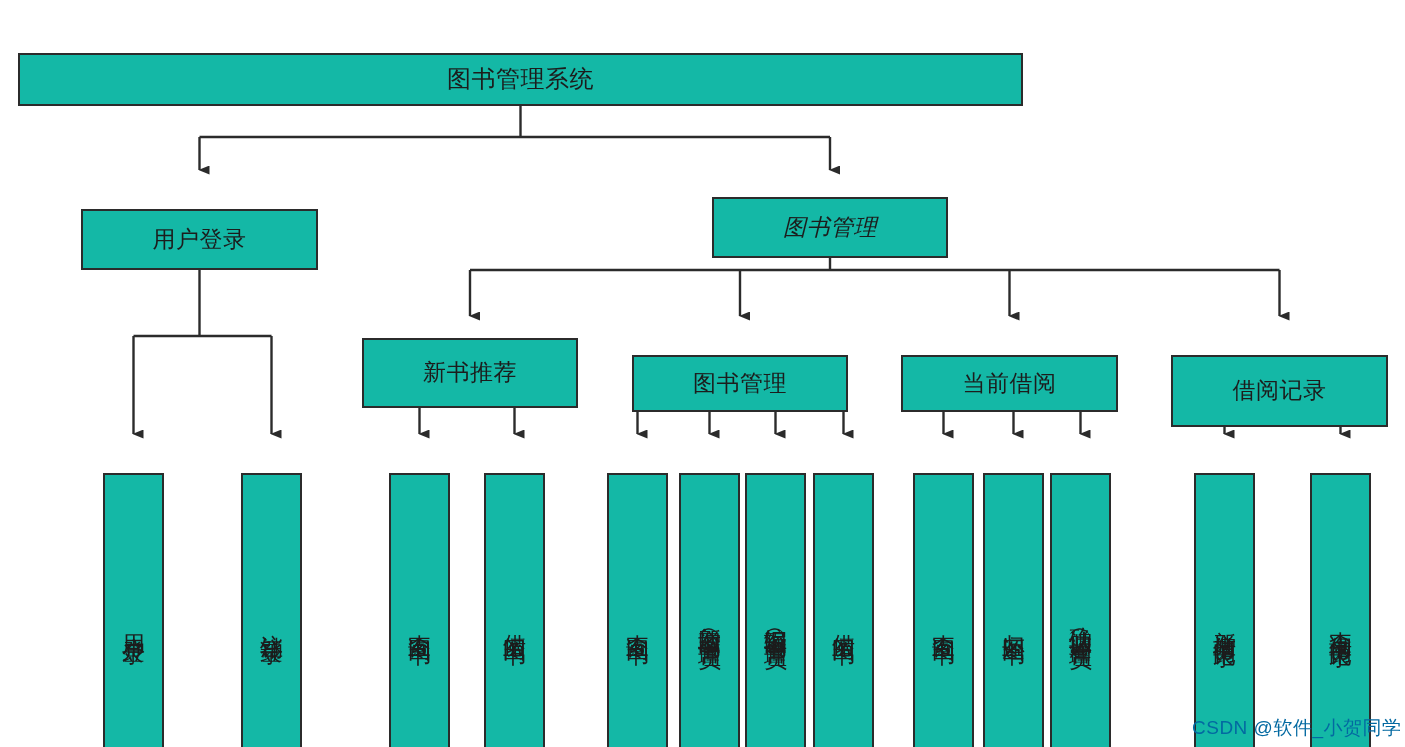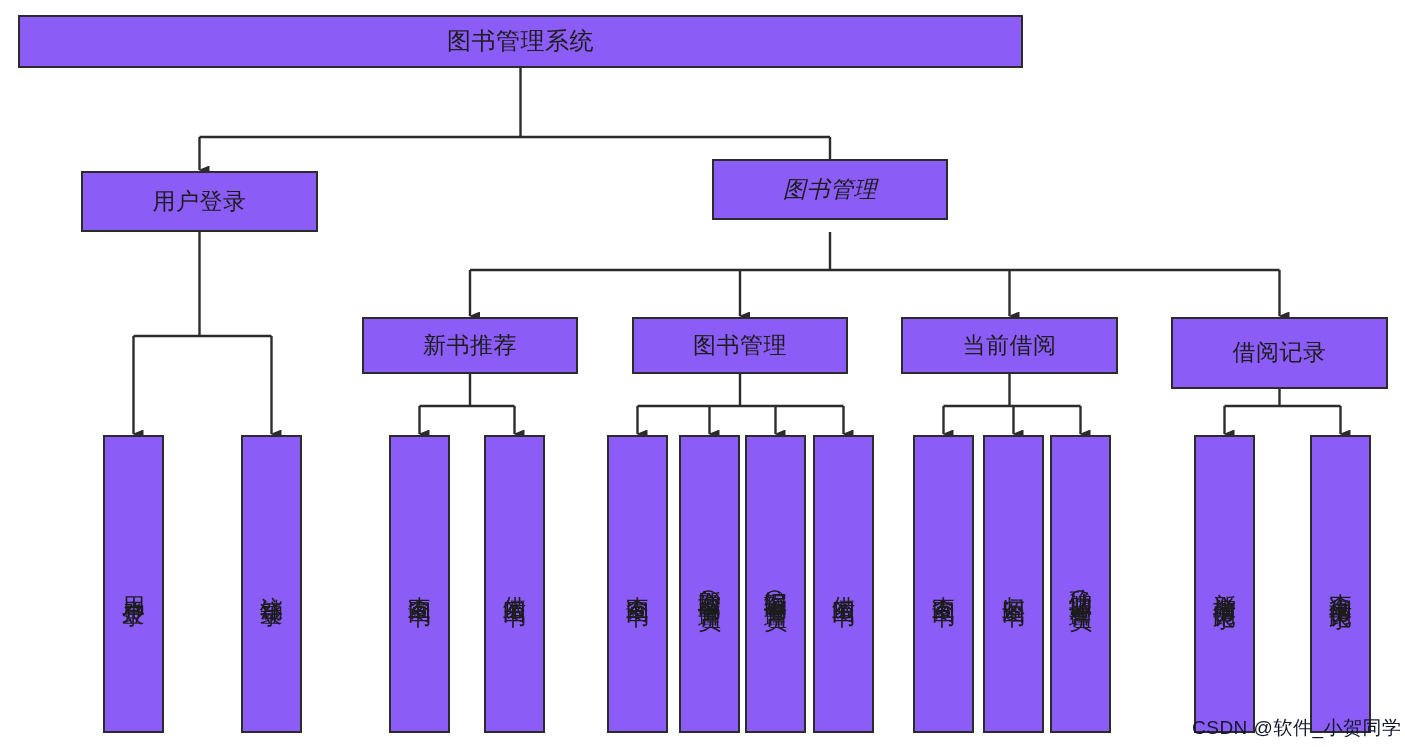--- a/index.html
+++ b/index.html
@@ -23,26 +23,27 @@
     position: absolute;
     left: 0;
     top: 0;
     width: 1405px;
     height: 747px;
     pointer-events: none;
   }
   .node {
     position: absolute;
     box-sizing: border-box;
-    background: #8b5cf6;
+    background: #14b8a6;
     border: 2px solid #2b2b2b;
     display: flex;
     align-items: center;
     justify-content: center;
     overflow: hidden;
+    margin-top: 38px;
   }
   .node .node-label {
     color: #1c1c1c;
     line-height: 1.12;
     text-align: center;
     white-space: pre-wrap;
   }
   
   .node.h .node-label {
     font-size: 23px;
@@ -58,21 +59,21 @@
   }
   .node.v .node-label {
     writing-mode: vertical-rl;
     text-orientation: upright;
     font-size: 23px;
     letter-spacing: 3px;
     line-height: 1;
   }
   .watermark {
     position: absolute;
-    color: #0f172a;
+    color: #0369a1;
     font-size: 19px;
     white-space: nowrap;
     letter-spacing: 0.5px;
     pointer-events: none;
   }
 </style>
 </head>
 <body>
 
 <div id="diagram-root">
@@ -122,21 +123,21 @@
   <div id="node-layer">
       <div class="node h root" style="left: 18px; top: 15px; width: 1005px; height: 53px;">
         <span class="node-label">图书管理系统</span>
       </div>
       <div class="node h" style="left: 81px; top: 171px; width: 237px; height: 61px;">
         <span class="node-label">用户登录</span>
       </div>
       <div class="node h" style="left: 712px; top: 159px; width: 236px; height: 61px; font-style: italic;">
         <span class="node-label">图书管理</span>
       </div>
-      <div class="node h" style="left: 362px; top: 317px; width: 216px; height: 57px;">
+      <div class="node h" style="left: 362px; top: 300px; width: 216px; height: 70px;">
         <span class="node-label">新书推荐</span>
       </div>
       <div class="node h" style="left: 632px; top: 317px; width: 216px; height: 57px;">
         <span class="node-label">图书管理</span>
       </div>
       <div class="node h" style="left: 901px; top: 317px; width: 217px; height: 57px;">
         <span class="node-label">当前借阅</span>
       </div>
       <div class="node h" style="left: 1171px; top: 317px; width: 217px; height: 72px;">
         <span class="node-label">借阅记录</span>

